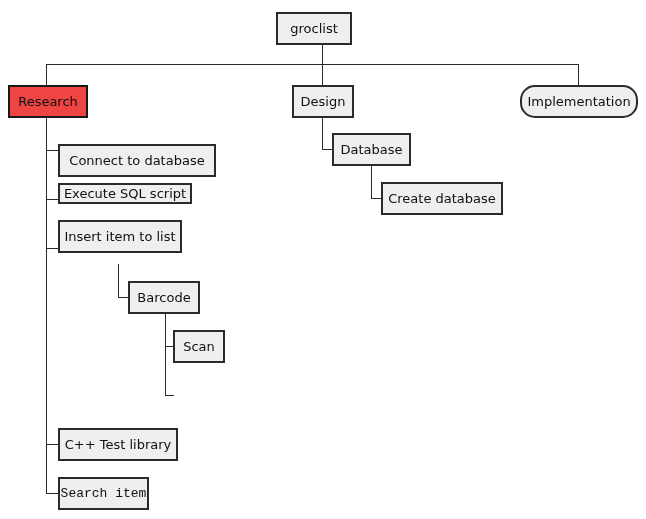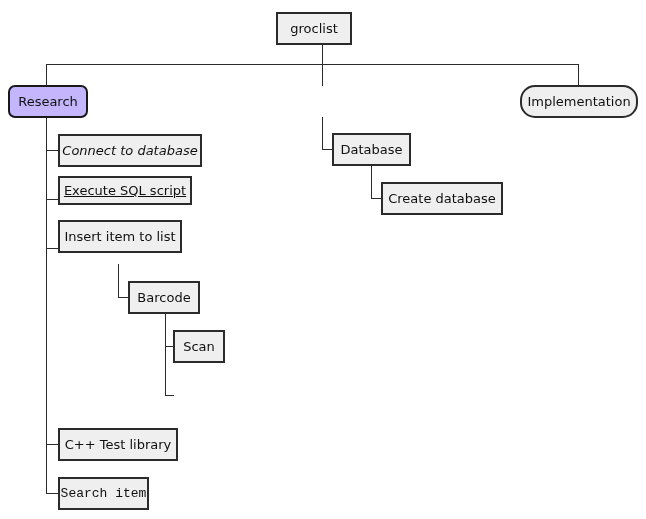--- a/index.html
+++ b/index.html
@@ -31,23 +31,22 @@
     line-height: 1;
     white-space: nowrap;
     padding: 0 24px;
     z-index: 3;
     text-align: center;
   }
   .node.root {
     background: #efefef;
   }
   .node.highlight {
-    background: #c4b5fd;
+    background: #ef4444;
     border-color: #1a1a1a;
-    border-radius: 7px;
   }
   .edge {
     position: absolute;
     background: #2b2b2b;
     z-index: 1;
   }
   .edge.h { height: 1px; }
   .edge.v { width: 1px; }
 </style>
 </head>
@@ -81,30 +80,33 @@
   <div class="edge h" style="left:371px; top:198px; width:11px;"></div>
 
   <div class="node root" style="left:276px; top:12px; width:76px; height:33px;">
     <span>groclist</span>
   </div>
 
   <div class="node highlight" style="left:8px; top:85px; width:80px; height:33px;">
     <span>Research</span>
   </div>
 
+  <div class="node" style="left:292px; top:85px; width:62px; height:33px;">
+    <span>Design</span>
+  </div>
 
   <div class="node" style="left:520px; top:85px; width:118px; height:33px;border-radius:15px;">
     <span>Implementation</span>
   </div>
 
-  <div class="node" style="left:58px; top:134px; width:144px; height:33px;font-style:italic;">
+  <div class="node" style="left:58px; top:144px; width:158px; height:33px;">
     <span>Connect to database</span>
   </div>
 
-  <div class="node" style="left:58px; top:176px; width:134px; height:29px;text-decoration:underline;">
+  <div class="node" style="left:58px; top:183px; width:134px; height:21px;">
     <span>Execute SQL script</span>
   </div>
 
   <div class="node" style="left:58px; top:220px; width:124px; height:33px;">
     <span>Insert item to list</span>
   </div>
 
   <div class="node" style="left:128px; top:281px; width:72px; height:33px;">
     <span>Barcode</span>
   </div>

